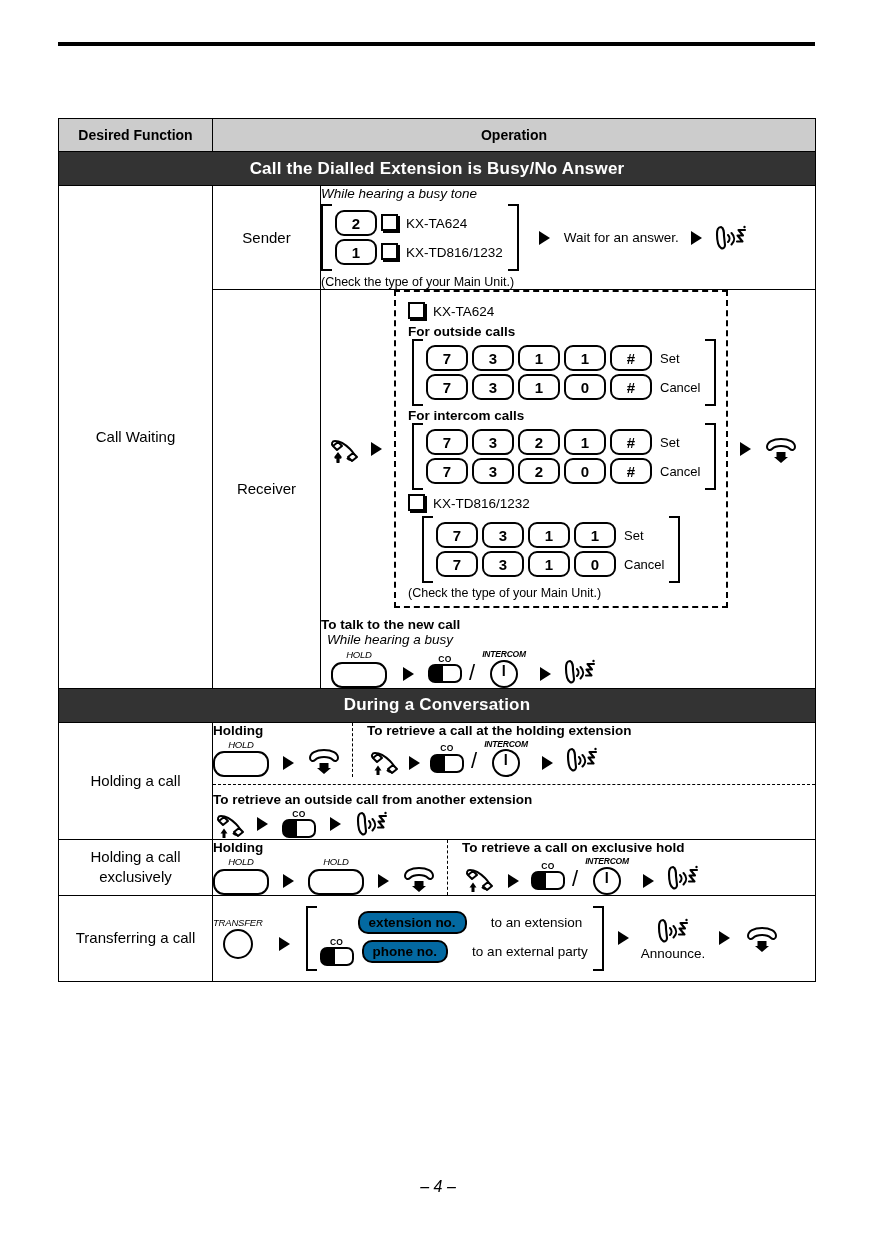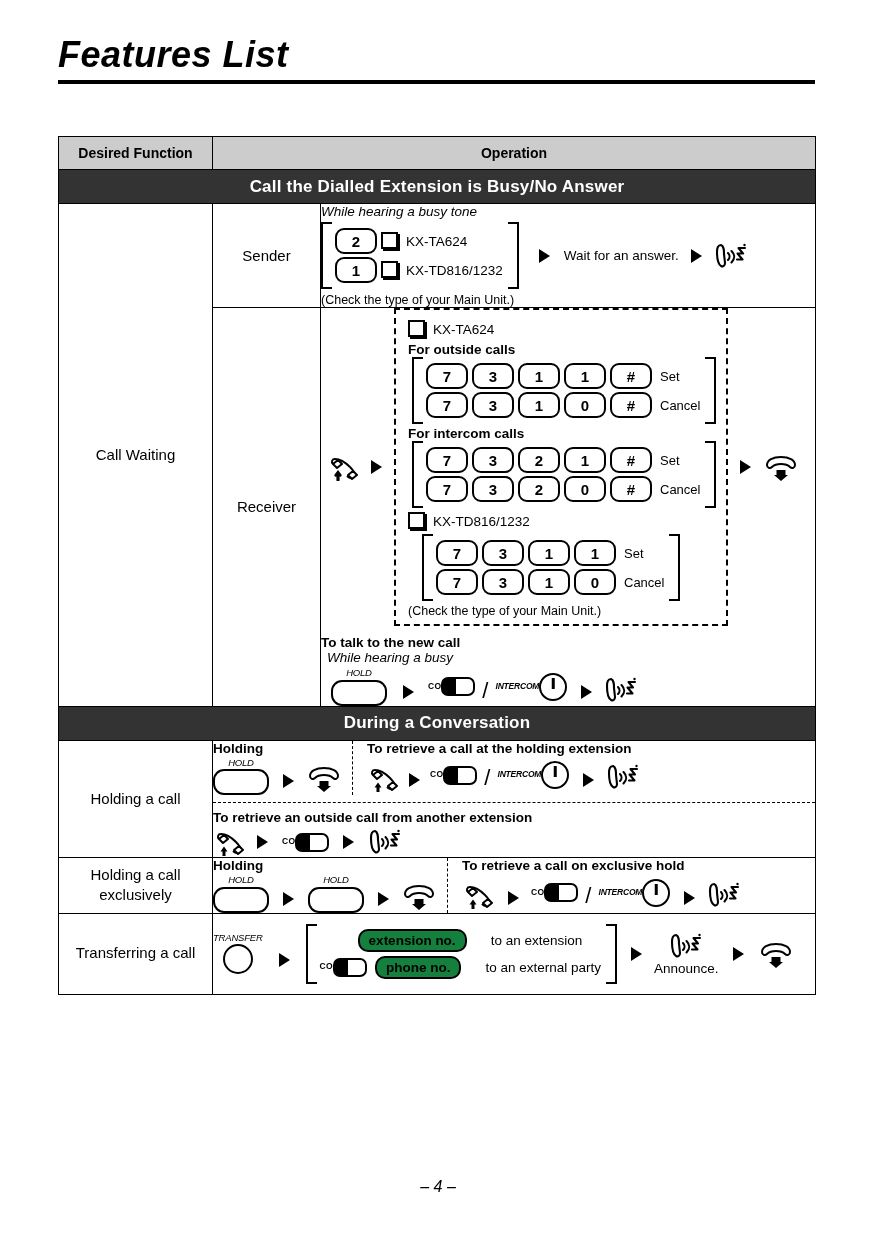--- a/index.html
+++ b/index.html
@@ -18,21 +18,21 @@
   
   .title-wrap { position: absolute; left: 58px; top: 36px; width: 758px; }
   .doc-title {
     font-size: 36px; font-weight: bold; font-style: italic;
     letter-spacing: 0.5px; line-height: 1.05; margin: 0;
   }
   .title-rule { margin-top: 6px; border-top: 4px solid #000; width: 757px; }
 
   
   .tbl {
-    position: absolute; left: 58px; top: 136px;
+    position: absolute; left: 58px; top: 118px;
     width: 757px;
     border-collapse: collapse;
     table-layout: fixed;
   }
   .tbl td, .tbl th {
     border: 1px solid #000;
     vertical-align: middle;
     padding: 0;
   }
   .c1 { width: 154px; }
@@ -146,21 +146,21 @@
     width: 52px; height: 22px; border: 2.5px solid #000;
     border-radius: 11px; background: #fff;
   }
   .xfer-circle {
     width: 26px; height: 26px; border: 2.5px solid #000;
     border-radius: 50%; background: #fff; margin: 0 auto;
   }
   .btnwrap { display: flex; flex-direction: column; align-items: center; flex: none; }
 
   
-  .co-wrap { display: flex; flex-direction: row; align-items: center; flex: none; }
+  .co-wrap { display: flex; flex-direction: column; align-items: center; flex: none; }
   .co-lbl { font-size: 8.5px; font-weight: bold; letter-spacing: 0.3px; line-height: 1; margin-bottom: 1px;}
   .co-key {
     width: 30px; height: 15px; border: 2.5px solid #000; border-radius: 7px;
     background: linear-gradient(to right, #000 0, #000 13px, #fff 13px, #fff 100%);
   }
   .ic-lbl { font-size: 8.5px; font-weight: bold; font-style: italic; letter-spacing: -0.2px; line-height: 1; margin-bottom: 1px; }
   .ic-circle {
     width: 24px; height: 24px; border: 2.5px solid #000; border-radius: 50%;
     position: relative; background: #fff;
   }
@@ -168,40 +168,39 @@
     content: ""; position: absolute; left: 50%; top: 3px;
     width: 2.5px; height: 11px; background: #000; transform: translateX(-50%);
   }
   .slash { font-size: 22px; margin: 0 7px; font-weight: 300; }
 
   
   .tbox {
     display: inline-flex; align-items: center; justify-content: center;
     border: 2.5px solid #000; border-radius: 10px;
     padding: 2px 9px; font-size: 13.5px; font-weight: bold;
-    background: #15803d; flex: none;
+    background: #0369a1; flex: none;
   }
 
   
   .vdash { border-left: 1.5px dashed #000; align-self: stretch; margin: 0 14px 0 10px; }
   .hdash { border-top: 1.5px dashed #000; margin: 7px 0 7px 0; }
 
   
   .pageno {
     position: absolute; left: 0; right: 0; top: 1178px;
     text-align: center; font-size: 16px; font-style: italic;
   }
 </style>
 </head>
 <body>
 
 <div class="page">
 
   <div class="title-wrap">
-    <div class="doc-title">Features List</div>
     <div class="title-rule"></div>
   </div>
 
   <table class="tbl">
     <colgroup>
         <col class="c1">
         <col class="c2">
         <col class="c3">
       </colgroup>
 

